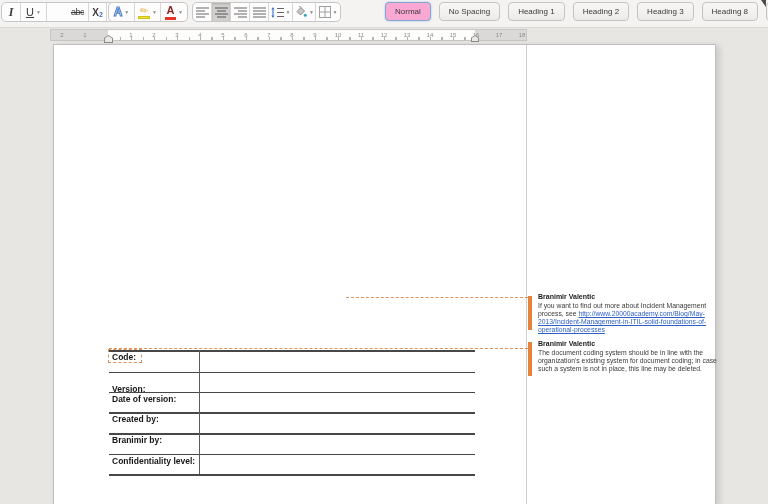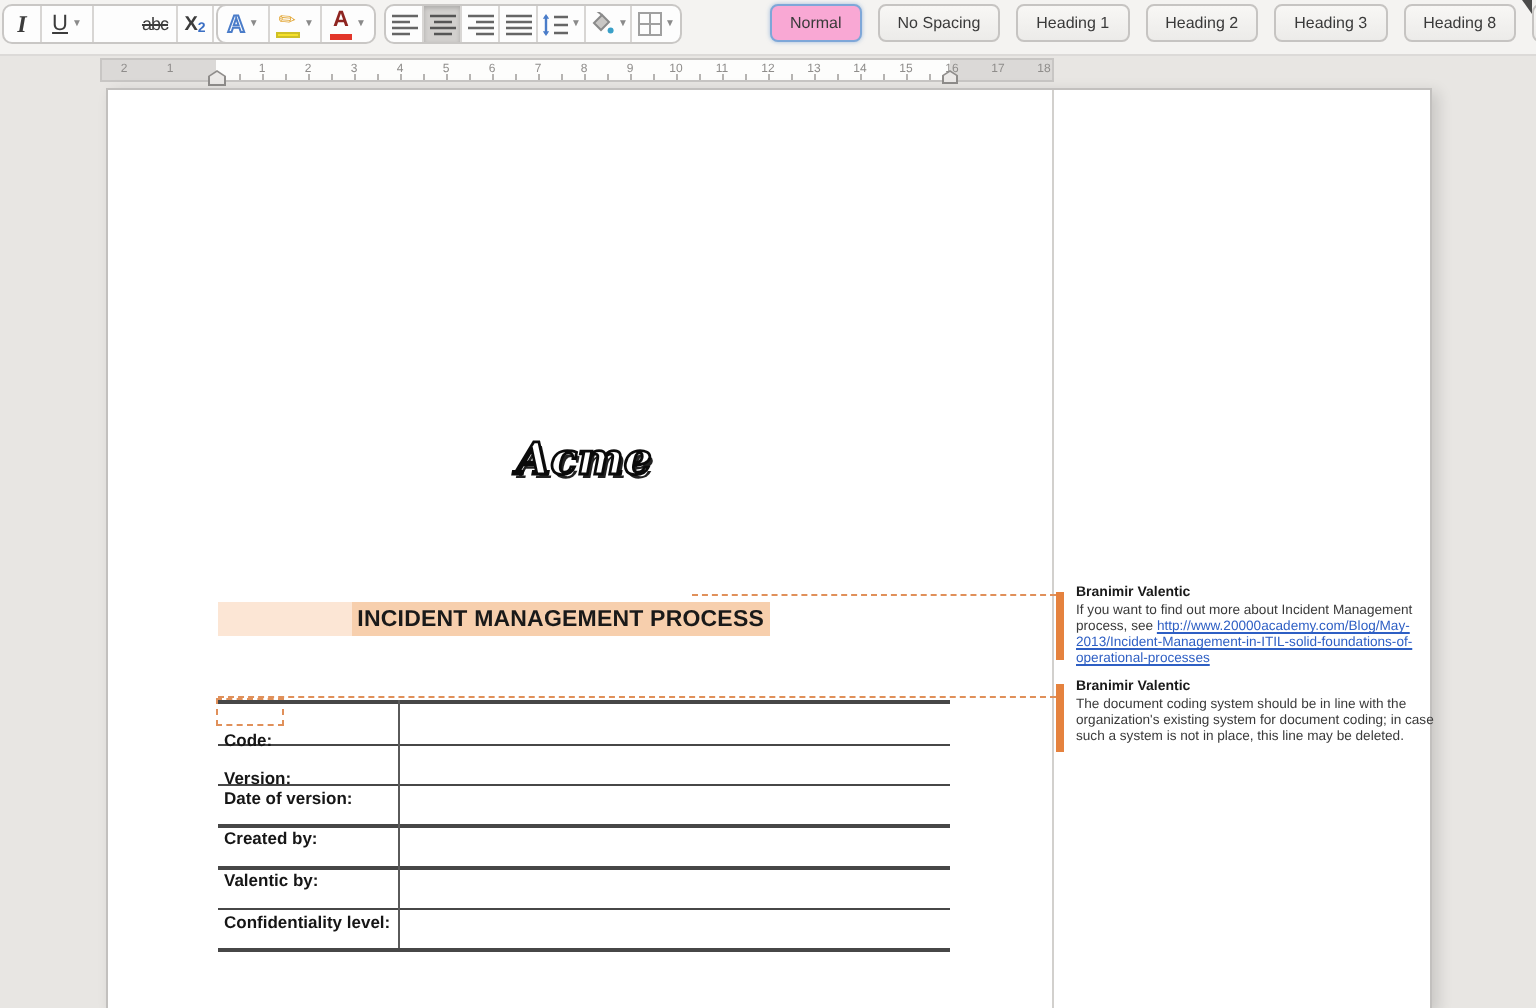--- a/index.html
+++ b/index.html
@@ -238,44 +238,40 @@
         <i></i>
       </span>
     <span class="marker" style="left:420px; top:5px; width:8px; height:7px;">
         <i></i>
       </span>
   </div>
 
   <div id="canvas">
     <div id="page-divider"></div>
 
-    <div id="acme">Acme</div>
 
     <div class="dash-line" style="left:292px; top:252px; width:182px;"></div>
-    <div id="title-band">
-      <span id="title-anchor">INCIDENT MANAGEMENT PROCESS</span>
-    </div>
 
     <div class="dash-line" style="left:55px; top:303px; width:419px;"></div>
     <div id="code-anchor-box"></div>
 
     <div class="hline" style="top:305px;"></div>
     <div class="hline" style="top:326.5px;"></div>
     <div class="hline" style="top:346.5px;"></div>
     <div class="hline" style="top:367px;"></div>
     <div class="hline" style="top:388px;"></div>
     <div class="hline" style="top:408.5px;"></div>
     <div class="hline" style="top:429px;"></div>
     <div id="table-vline"></div>
 
-    <div class="row-label" style="top:307px;margin-top:13px;">Code:</div>
+    <div class="row-label" style="top:307px;">Code:</div>
     <div class="row-label" style="top:339px;">Version:</div>
     <div class="row-label" style="top:348.5px;">Date of version:</div>
     <div class="row-label" style="top:369px;">Created by:</div>
-    <div class="row-label" style="top:390px;">Valentic by:</div>
+    <div class="row-label" style="top:390px;">Branimir by:</div>
     <div class="row-label" style="top:410.5px;">Confidentiality level:</div>
 
     <div class="cbar" style="top:251px; height:34px;"></div>
     <div class="c-author" style="top:248px;">Branimir Valentic</div>
     <div class="c-body" style="top:257px;"><span>If you want to find out more about Incident Management process, see </span><span class="c-link">http://www.20000academy.com/Blog/May-2013/Incident-Management-in-ITIL-solid-foundations-of-operational-processes</span></div>
 
     <div class="cbar" style="top:297px; height:34px;"></div>
     <div class="c-author" style="top:295px;">Branimir Valentic</div>
     <div class="c-body" style="top:304px;"><span>The document coding system should be in line with the organization's existing system for document coding; in case such a system is not in place, this line may be deleted.</span></div>
   </div>

